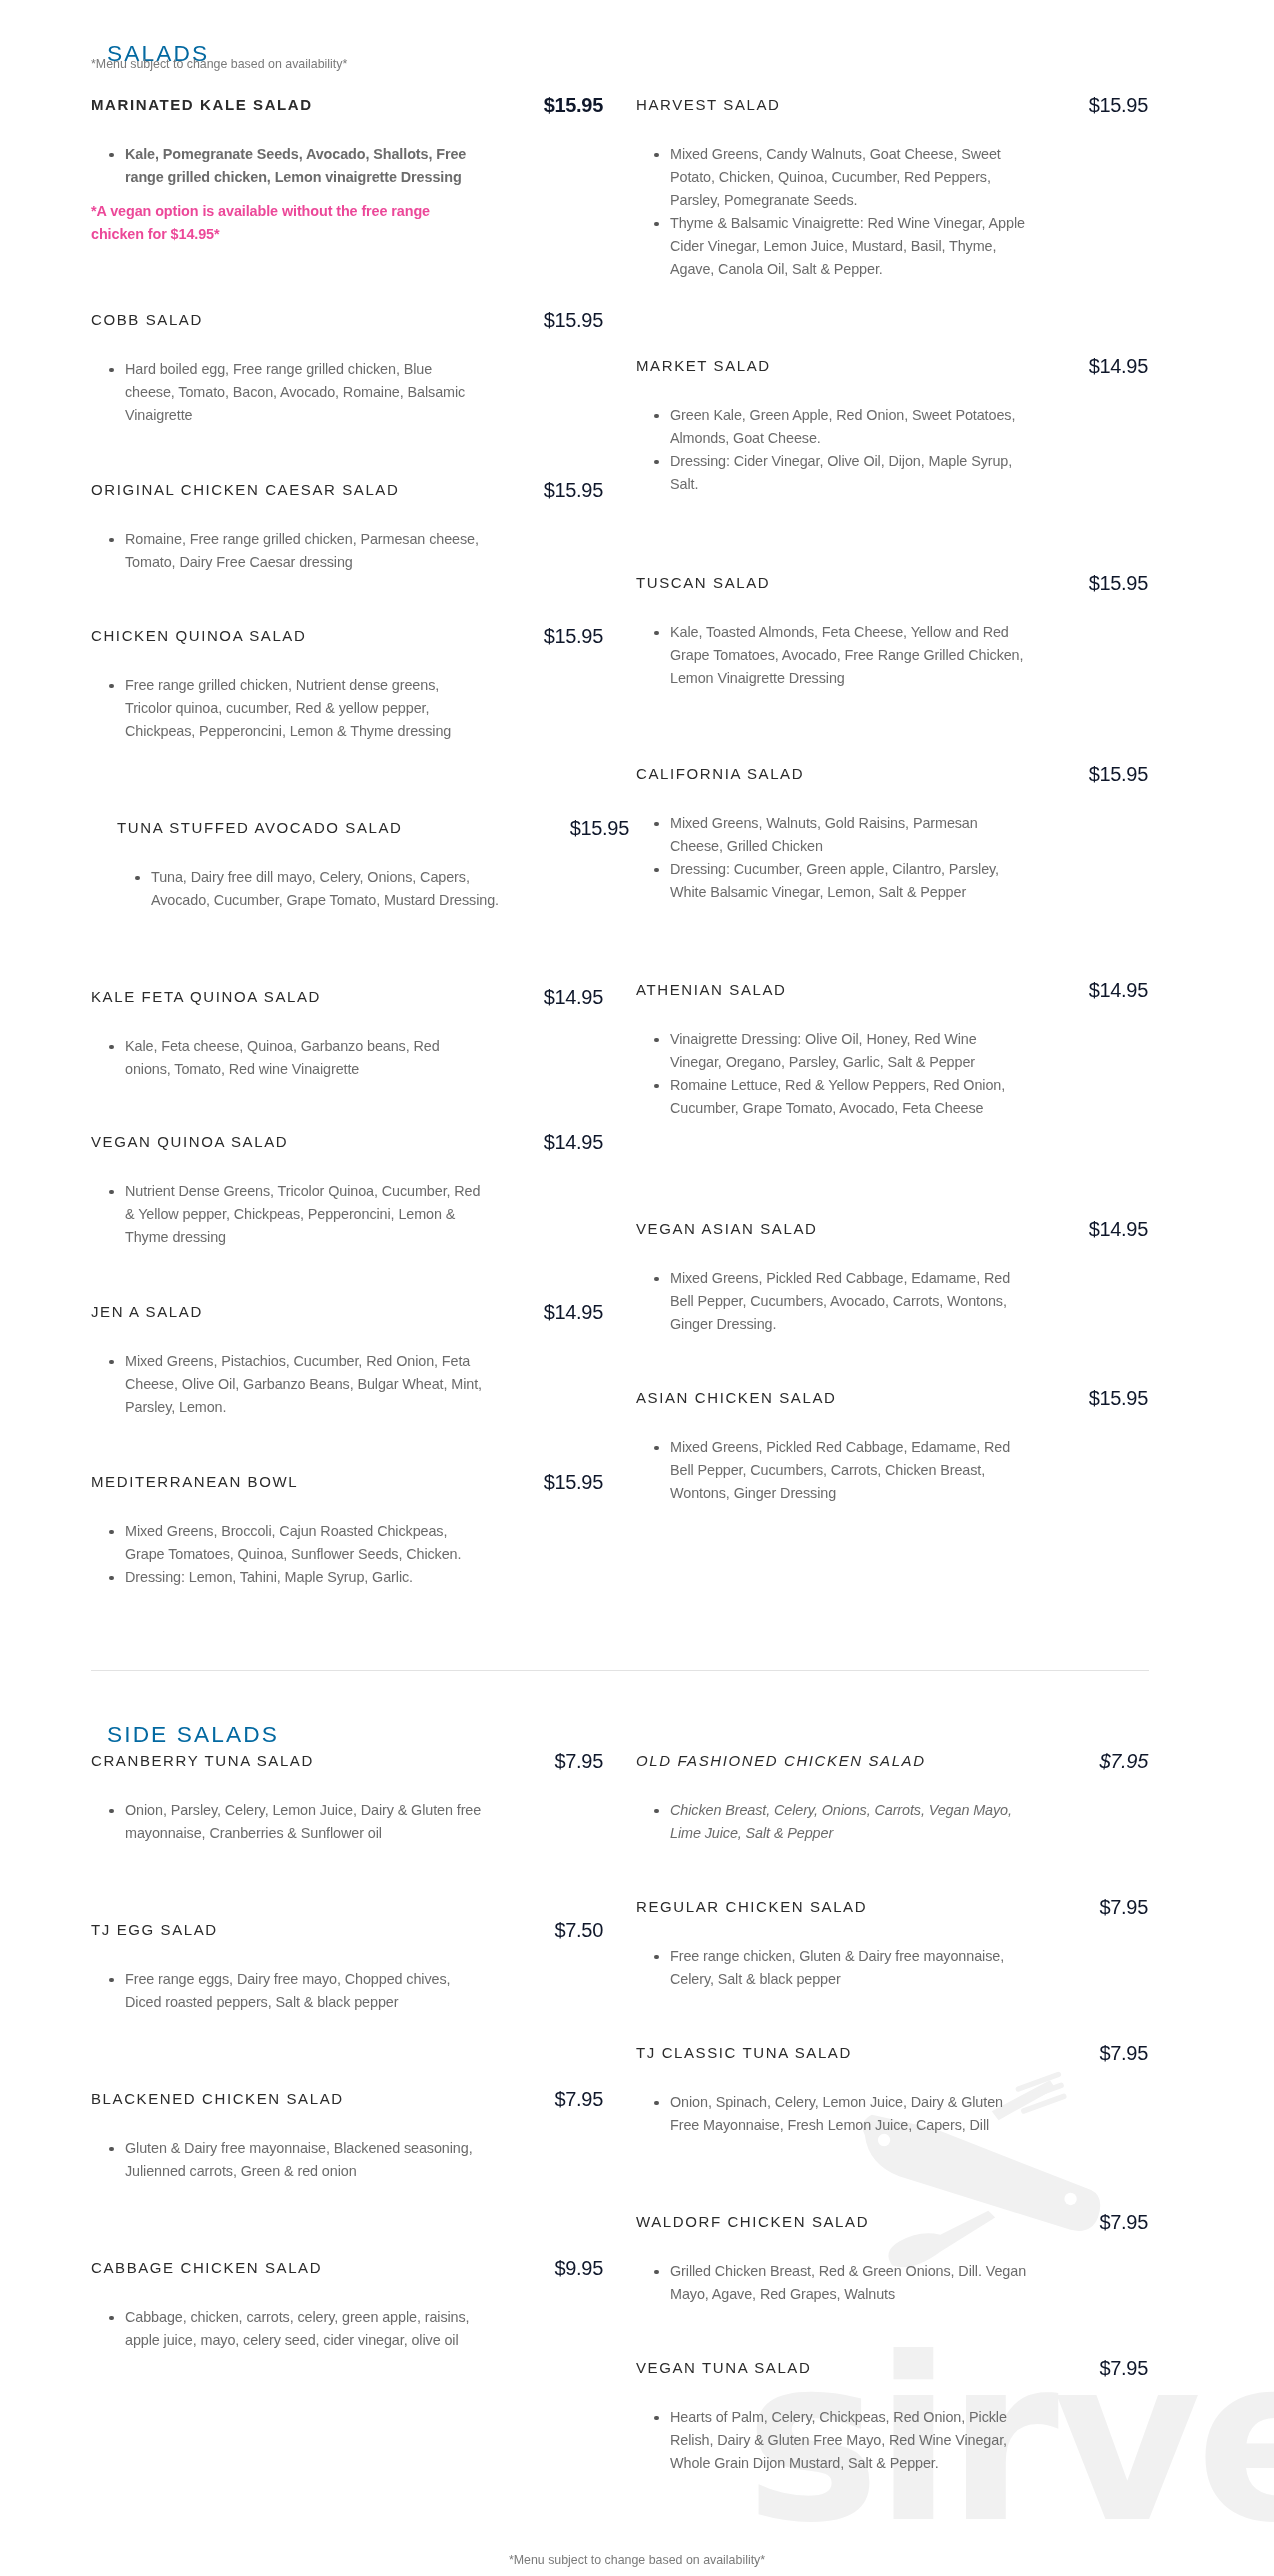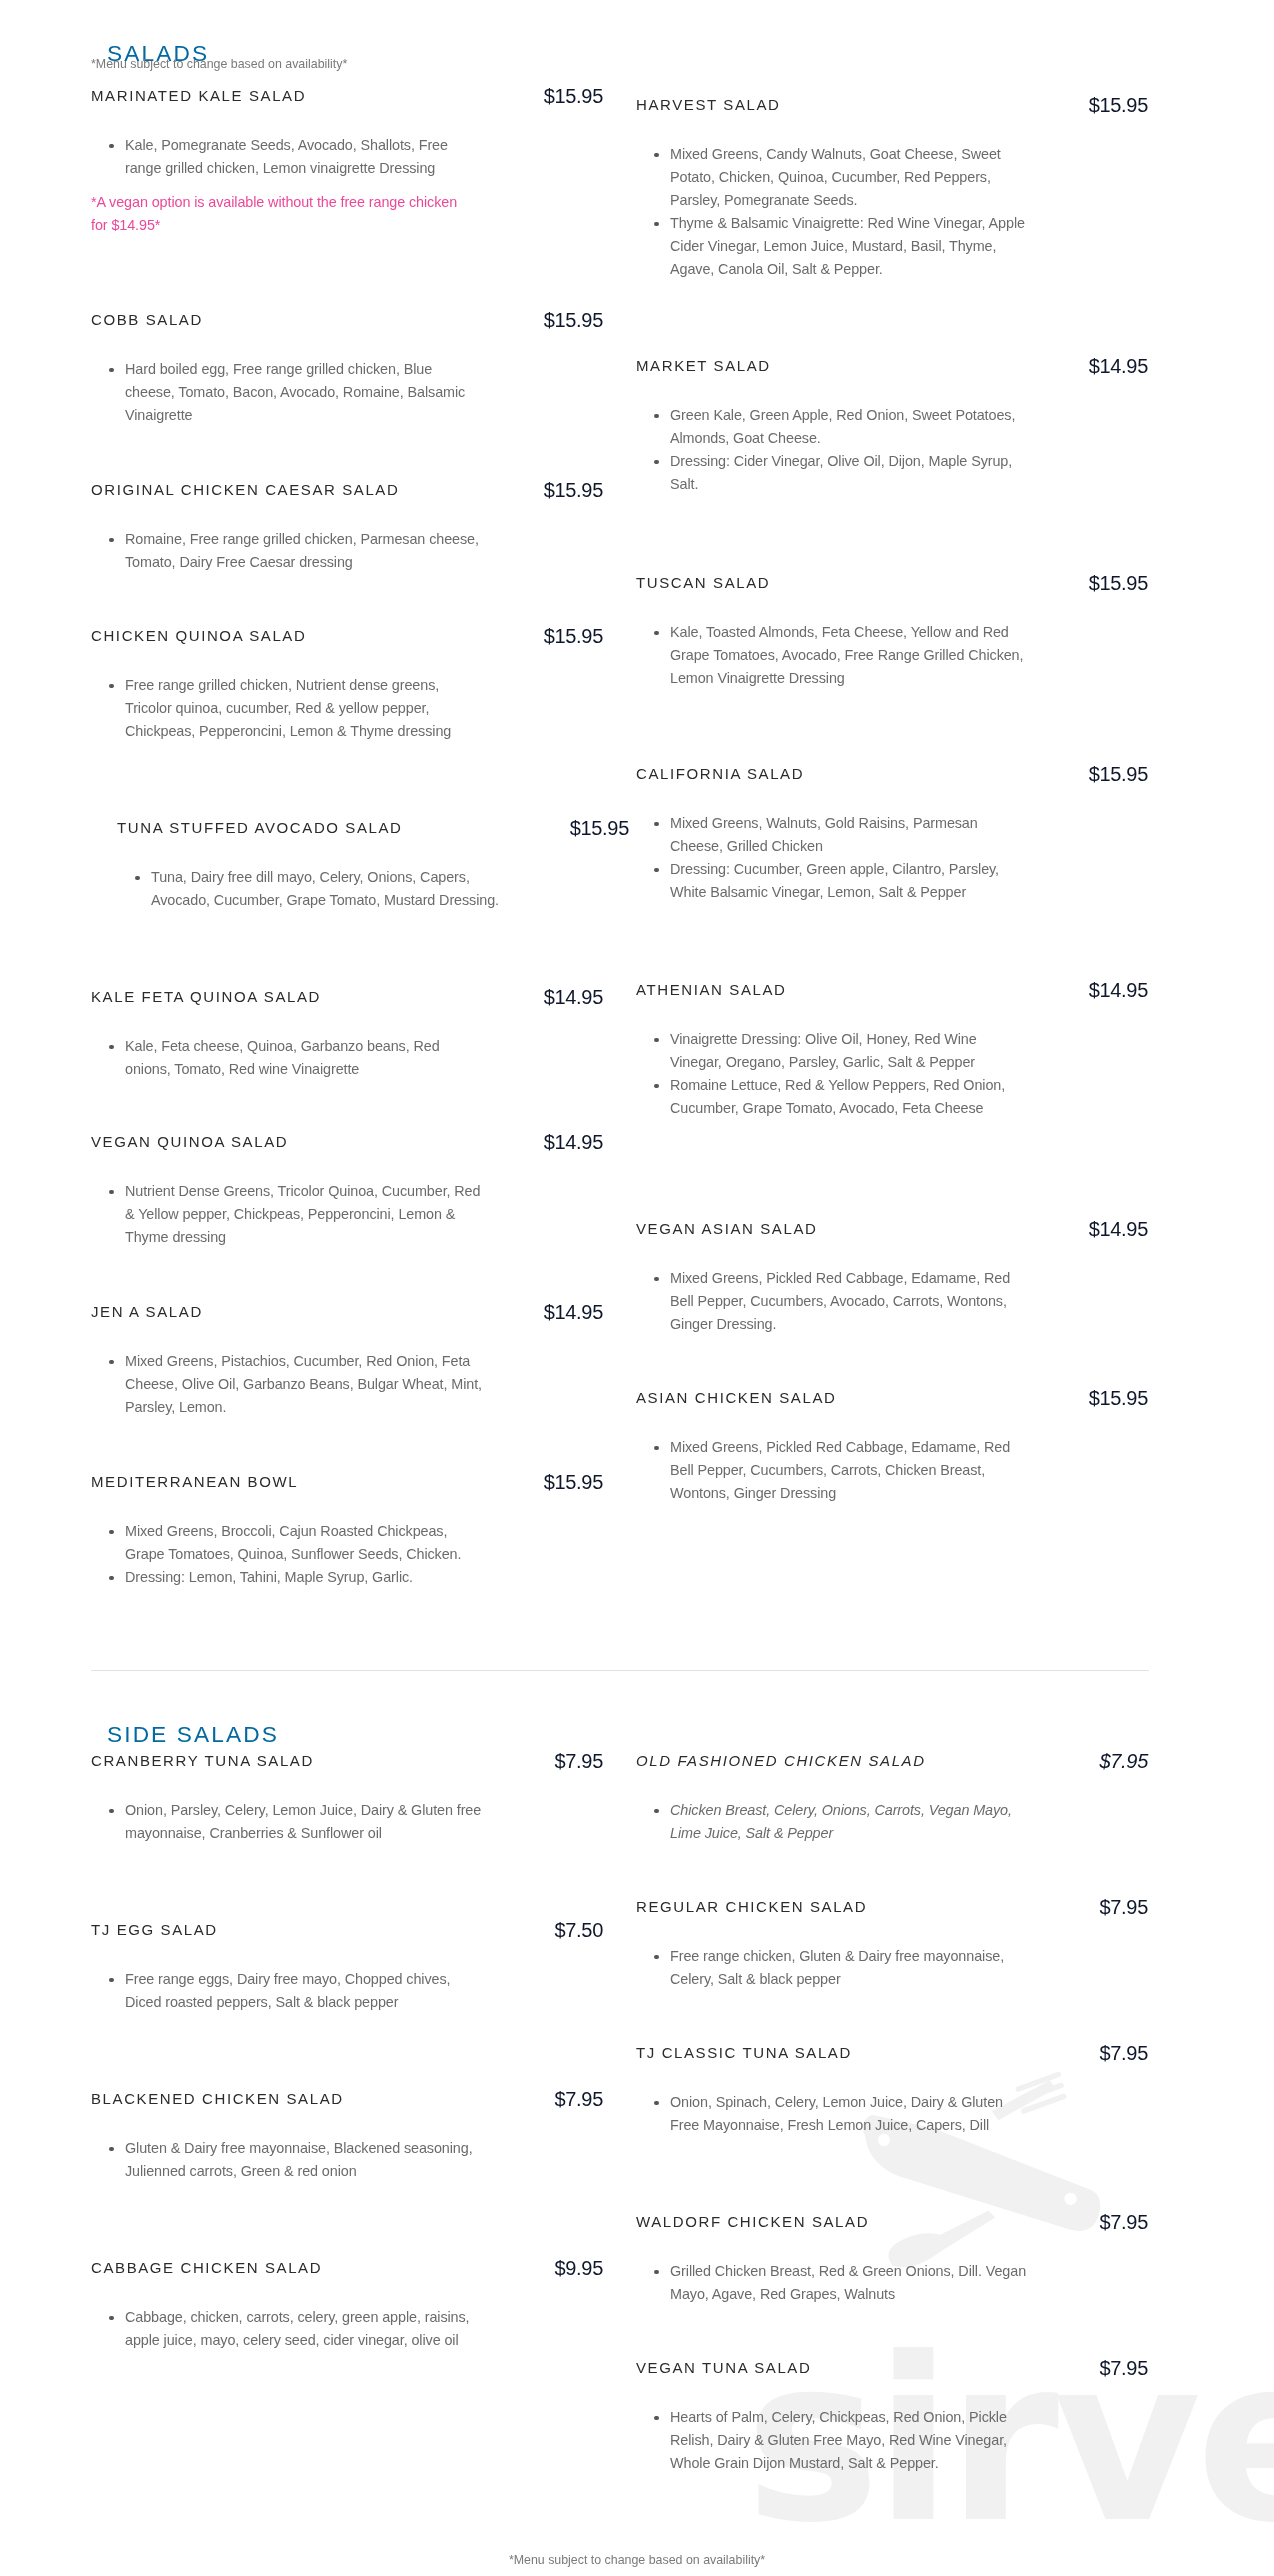--- a/index.html
+++ b/index.html
@@ -77,21 +77,21 @@
     <path d="M200 250 L120 300 Q80 330 50 320 Q35 300 60 285 Q90 268 120 275 L190 240 Z"></path>
   </g>
   <circle cx="38" cy="137" r="9" fill="#ffffff"></circle>
   <circle cx="310" cy="223" r="9" fill="#ffffff"></circle>
 </svg>
 <div class="wm-text">sirved</div>
 
 <h1 class="section-title" style="top:26px;">SALADS</h1>
 <div class="section-note" style="top:58px;">*Menu subject to change based on availability*</div>
 
-<div class="item left" style="top:88px;">
+<div class="item left" style="top:97px;font-weight:bold;">
   <div class="item-head">
       <span class="item-name">MARINATED KALE SALAD</span>
       <span class="item-price">$15.95</span>
     </div>
   <ul>
       <li> Kale, Pomegranate Seeds, Avocado, Shallots, Free range grilled chicken, Lemon vinaigrette Dressing</li>
     </ul>
   <p class="item-note">*A vegan option is available without the free range chicken for $14.95*</p>
 </div>
 

